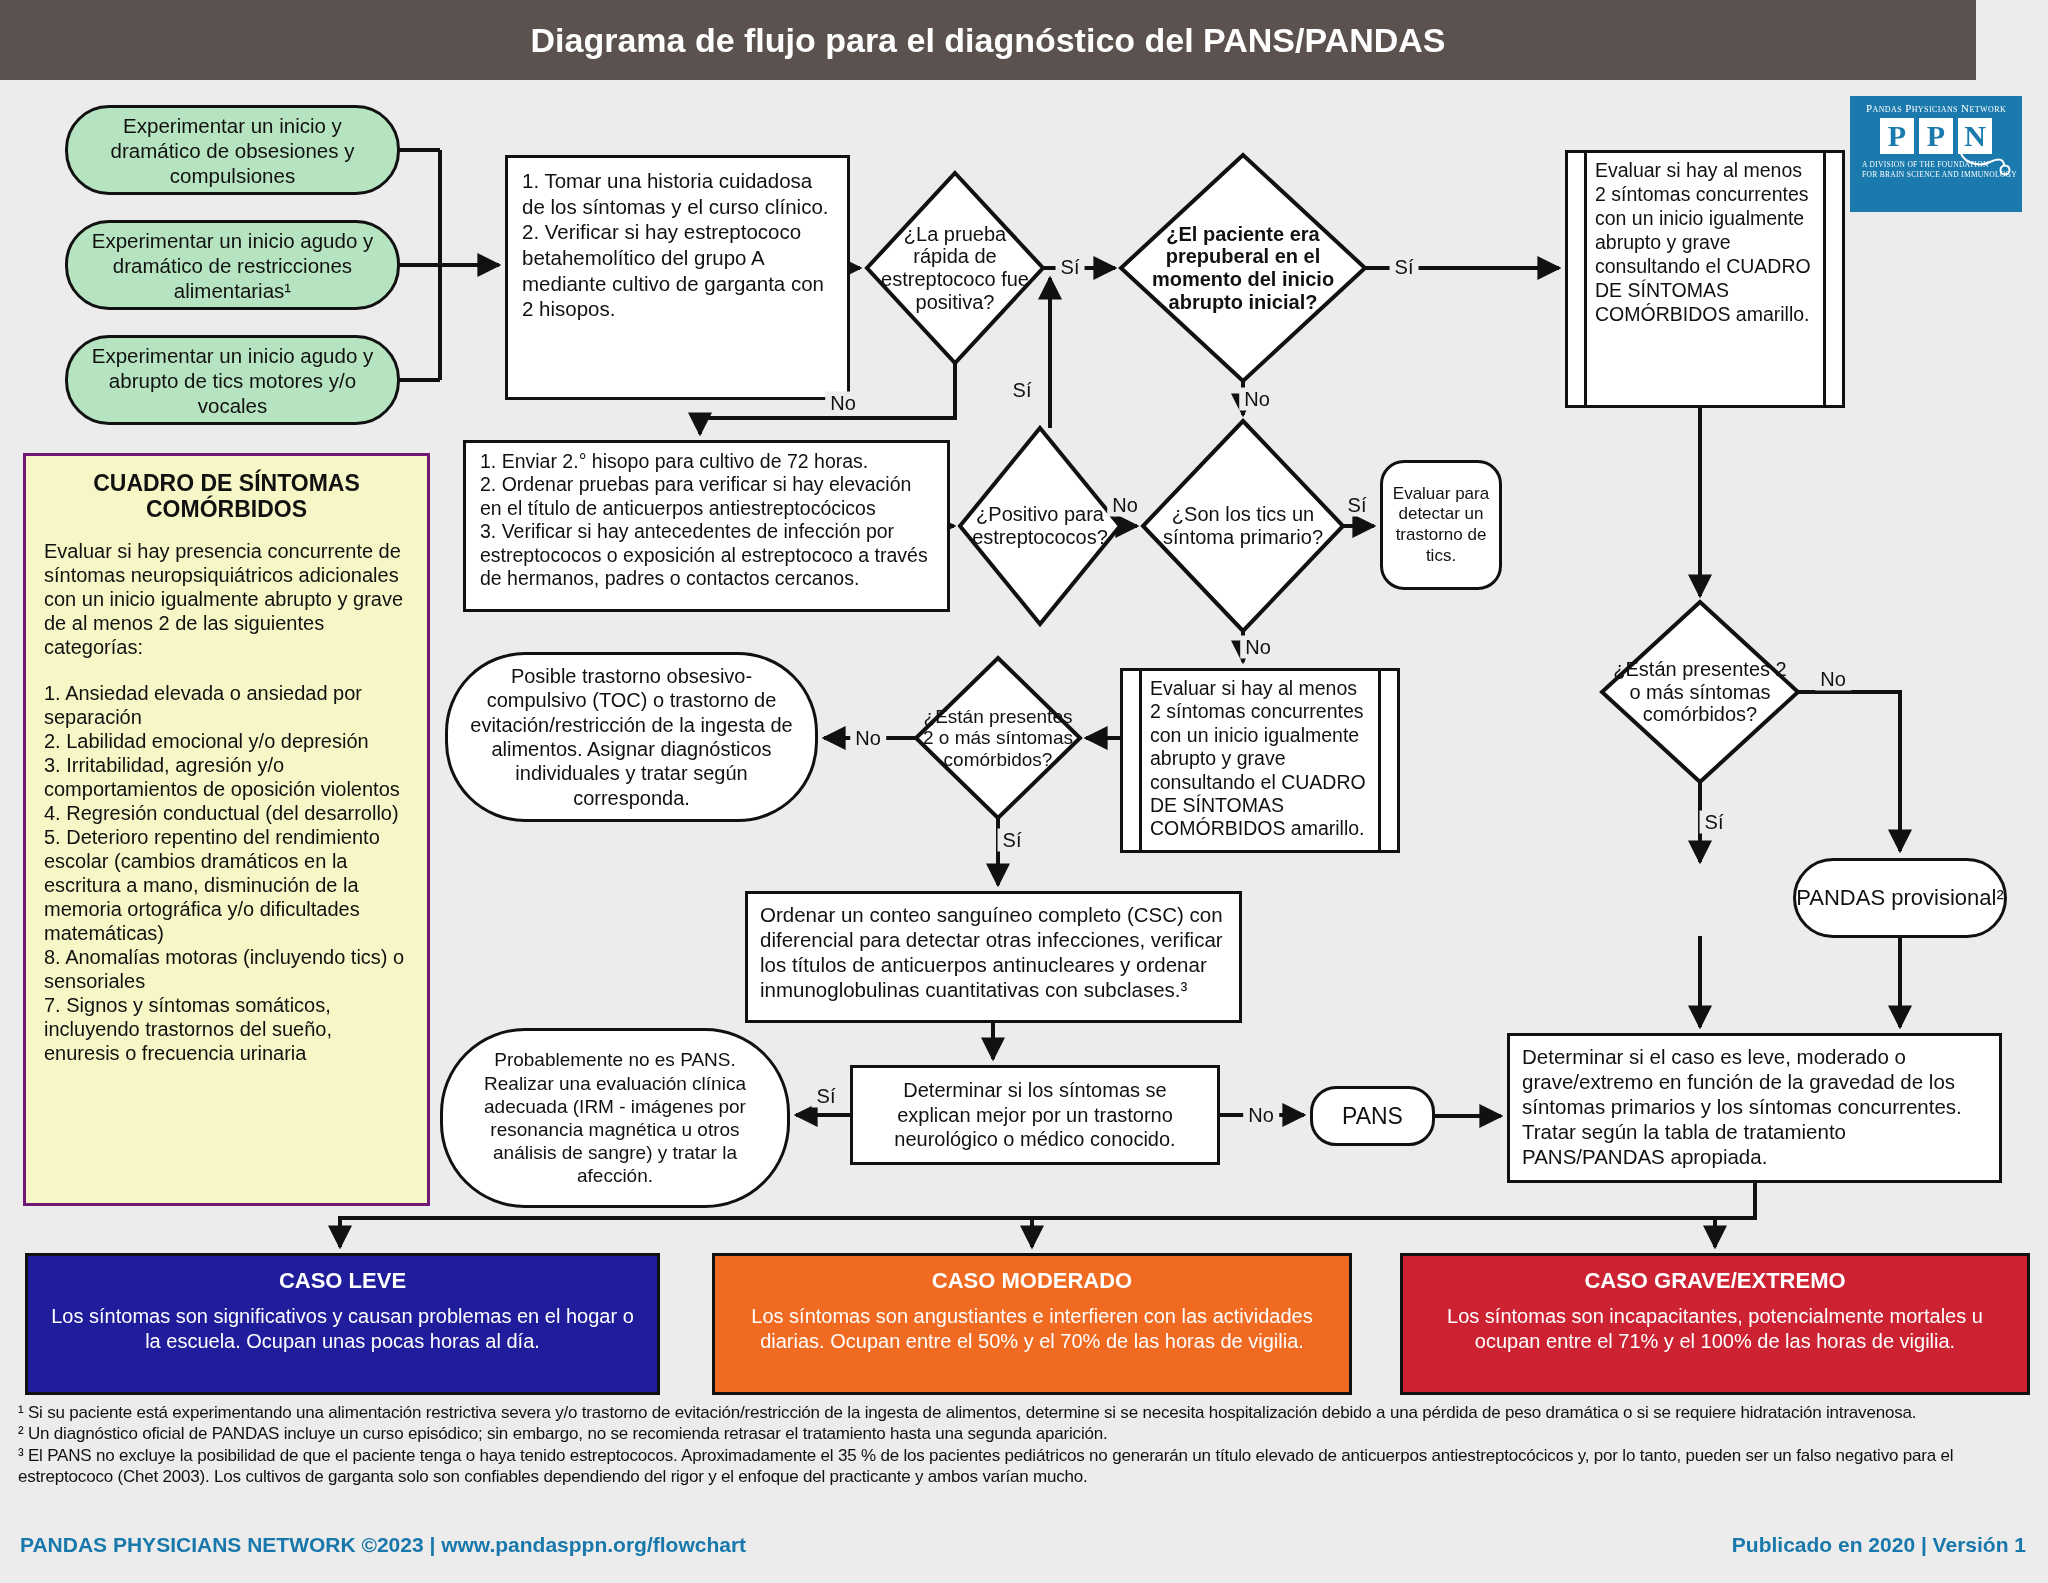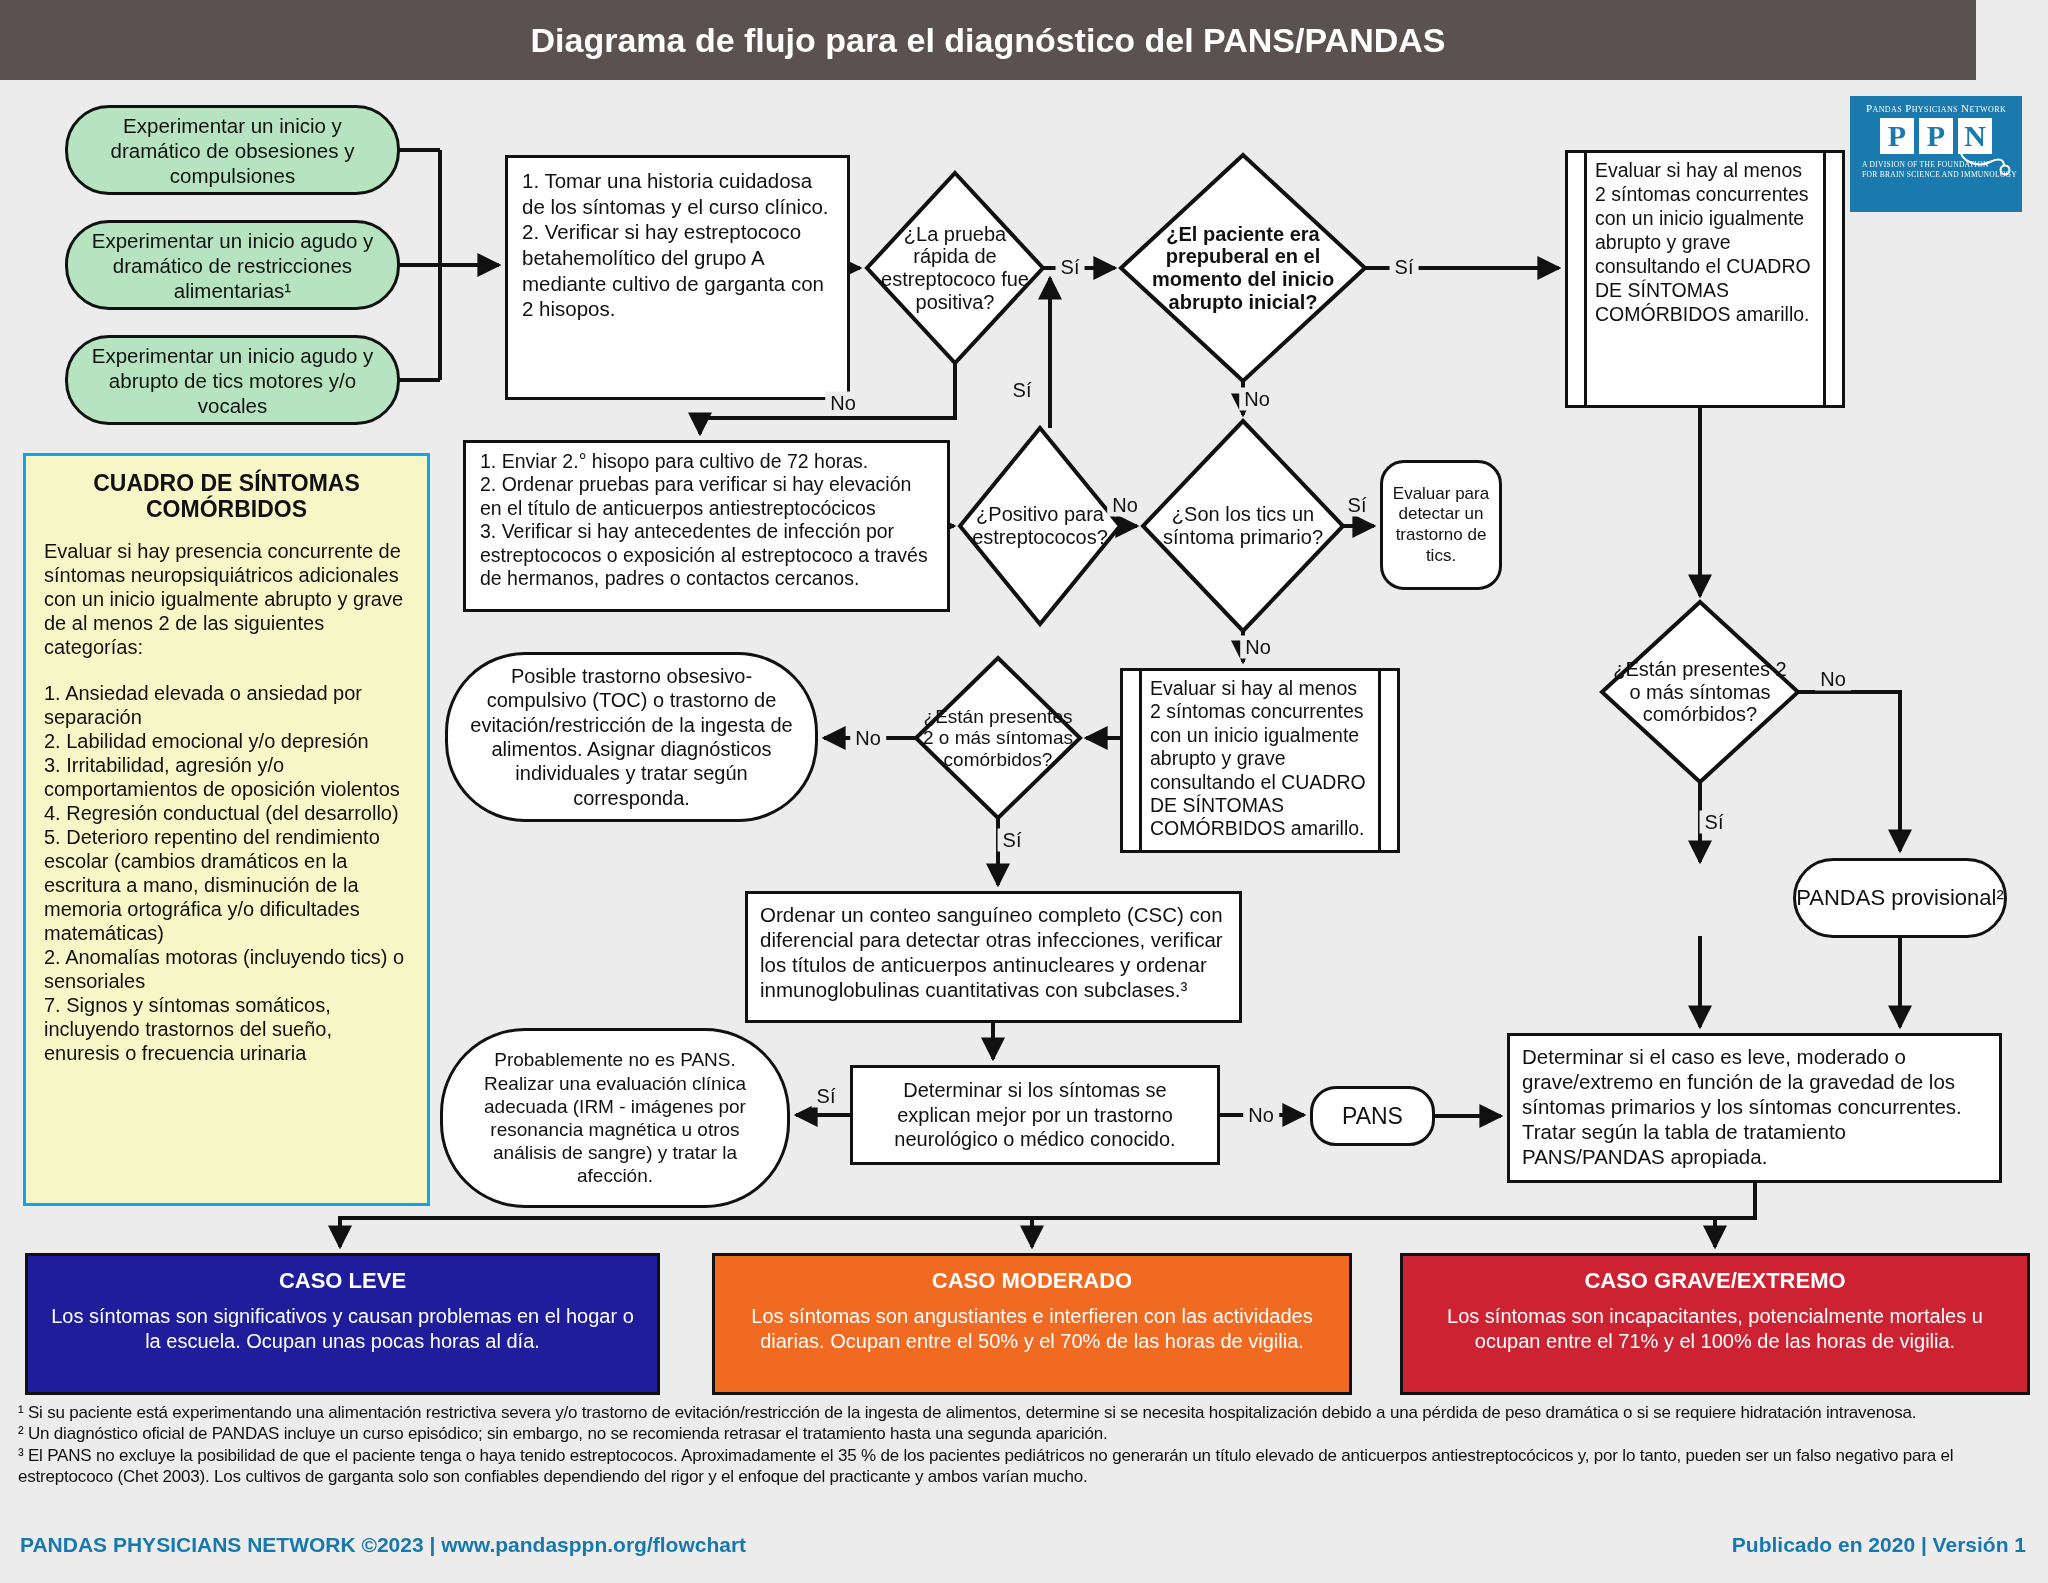--- a/index.html
+++ b/index.html
@@ -34,21 +34,21 @@
   .dtext{position:absolute;display:flex;align-items:center;justify-content:center;text-align:center;
          font-size:20px;line-height:1.13;}
   #t-d1{left:875px;top:208px;width:160px;height:120px;}
   #t-d2{left:1148px;top:198px;width:190px;height:140px;font-weight:bold;}
   #t-dpos{left:950px;top:486px;width:180px;height:80px;}
   #t-dtics{left:1153px;top:476px;width:180px;height:100px;}
   #t-dr{left:1612px;top:632px;width:176px;height:120px;}
   #t-dmid{left:920px;top:682px;width:156px;height:112px;font-size:19px;}
   .lbl{position:absolute;transform:translate(-50%,-50%);background:#ececec;padding:0 5px;font-size:20px;}
   .legend{position:absolute;left:23px;top:453px;width:407px;height:753px;box-sizing:border-box;
-          background:#f6f6c6;border:3px solid #0ea5e9;padding:14px 18px;font-size:20px;line-height:1.2;}
+          background:#f6f6c6;border:3px solid #701a75;padding:14px 18px;font-size:20px;line-height:1.2;}
   .legend h2{margin:0 0 16px 0;font-size:23px;text-align:center;line-height:1.15;}
   .legend .intro{margin-bottom:22px;}
   .case{position:absolute;top:1253px;height:142px;box-sizing:border-box;border:3px solid #111;
         color:#fff;text-align:center;padding:10px 16px;}
   .case h3{margin:2px 0 10px 0;font-size:22px;}
   .case .body{font-size:20px;line-height:1.25;}
   #caseMild{left:25px;width:635px;background:#201d9c;}
   #caseMod{left:712px;width:640px;background:#f06a21;}
   #caseSev{left:1400px;width:630px;background:#cd2232;}
   .footnotes{position:absolute;left:18px;top:1402px;width:2012px;font-size:17px;line-height:1.26;letter-spacing:-0.2px;}
@@ -163,21 +163,21 @@
   <div class="lbl" style="left:1261px;top:1115px">No</div>
 
   <div class="legend">
     <h2>CUADRO DE SÍNTOMAS COMÓRBIDOS</h2>
     <div class="intro">Evaluar si hay presencia concurrente de síntomas neuropsiquiátricos adicionales con un inicio igualmente abrupto y grave de al menos 2 de las siguientes categorías:</div>
     <div class="li">1. Ansiedad elevada o ansiedad por separación</div>
     <div class="li">2. Labilidad emocional y/o depresión</div>
     <div class="li">3. Irritabilidad, agresión y/o comportamientos de oposición violentos</div>
     <div class="li">4. Regresión conductual (del desarrollo)</div>
     <div class="li">5. Deterioro repentino del rendimiento escolar (cambios dramáticos en la escritura a mano, disminución de la memoria ortográfica y/o dificultades matemáticas)</div>
-    <div class="li">2. Anomalías motoras (incluyendo tics) o sensoriales</div>
+    <div class="li">8. Anomalías motoras (incluyendo tics) o sensoriales</div>
     <div class="li">7. Signos y síntomas somáticos, incluyendo trastornos del sueño, enuresis o frecuencia urinaria</div>
   </div>
 
   <div class="case" id="caseMild">
     <h3>CASO LEVE</h3>
     <div class="body">Los síntomas son significativos y causan problemas en el hogar o la escuela. Ocupan unas pocas horas al día.</div>
   </div>
   <div class="case" id="caseMod">
     <h3>CASO MODERADO</h3>
     <div class="body">Los síntomas son angustiantes e interfieren con las actividades diarias. Ocupan entre el 50% y el 70% de las horas de vigilia.</div>

